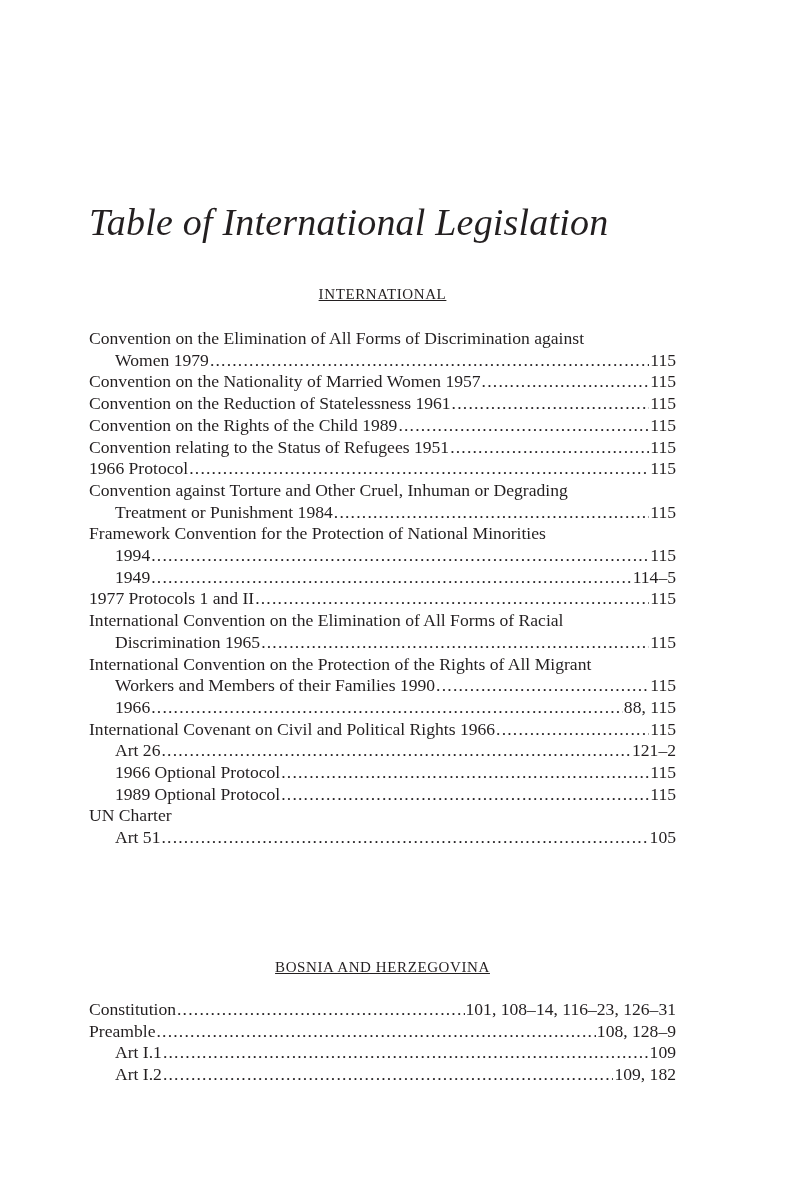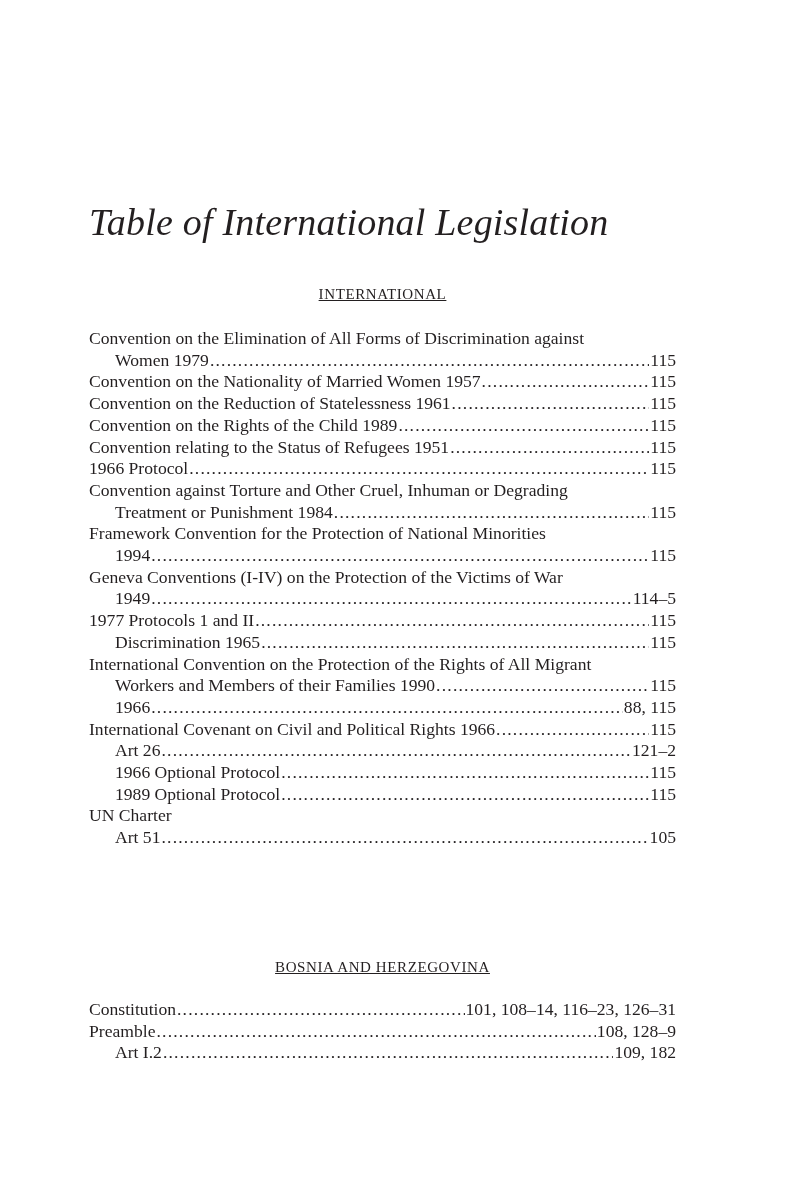--- a/index.html
+++ b/index.html
@@ -116,34 +116,34 @@
     </div>
     <div class="entry noleader">
       <span class="label">Framework Convention for the Protection of National Minorities</span>
       <span class="pages"></span>
     </div>
     <div class="entry indent">
       <span class="label">1994</span>
       <span class="leader"></span>
       <span class="pages">115</span>
     </div>
-    <div class="entry noleader">
-      <span class="label">Geneva Conventions (I-IV) on the Protection of the Victims of War</span>
-      <span class="pages"></span>
-    </div>
     <div class="entry indent">
       <span class="label">1949</span>
       <span class="leader"></span>
       <span class="pages">114–5</span>
     </div>
     <div class="entry">
       <span class="label">1977 Protocols 1 and II</span>
       <span class="leader"></span>
       <span class="pages">115</span>
     </div>
+    <div class="entry noleader">
+      <span class="label">International Convention on the Elimination of All Forms of Racial</span>
+      <span class="pages"></span>
+    </div>
     <div class="entry indent">
       <span class="label">Discrimination 1965</span>
       <span class="leader"></span>
       <span class="pages">115</span>
     </div>
     <div class="entry noleader">
       <span class="label">International Convention on the Protection of the Rights of All Migrant</span>
       <span class="pages"></span>
     </div>
     <div class="entry indent">
@@ -194,17 +194,22 @@
       <span class="label">Constitution</span>
       <span class="leader"></span>
       <span class="pages">101, 108–14, 116–23, 126–31</span>
     </div>
     <div class="entry">
       <span class="label">Preamble</span>
       <span class="leader"></span>
       <span class="pages">108, 128–9</span>
     </div>
     <div class="entry indent">
+      <span class="label">Art I.1</span>
+      <span class="leader"></span>
+      <span class="pages">109</span>
+    </div>
+    <div class="entry indent">
       <span class="label">Art I.2</span>
       <span class="leader"></span>
       <span class="pages">109, 182</span>
     </div>
   </div>
 
 </body></html>

